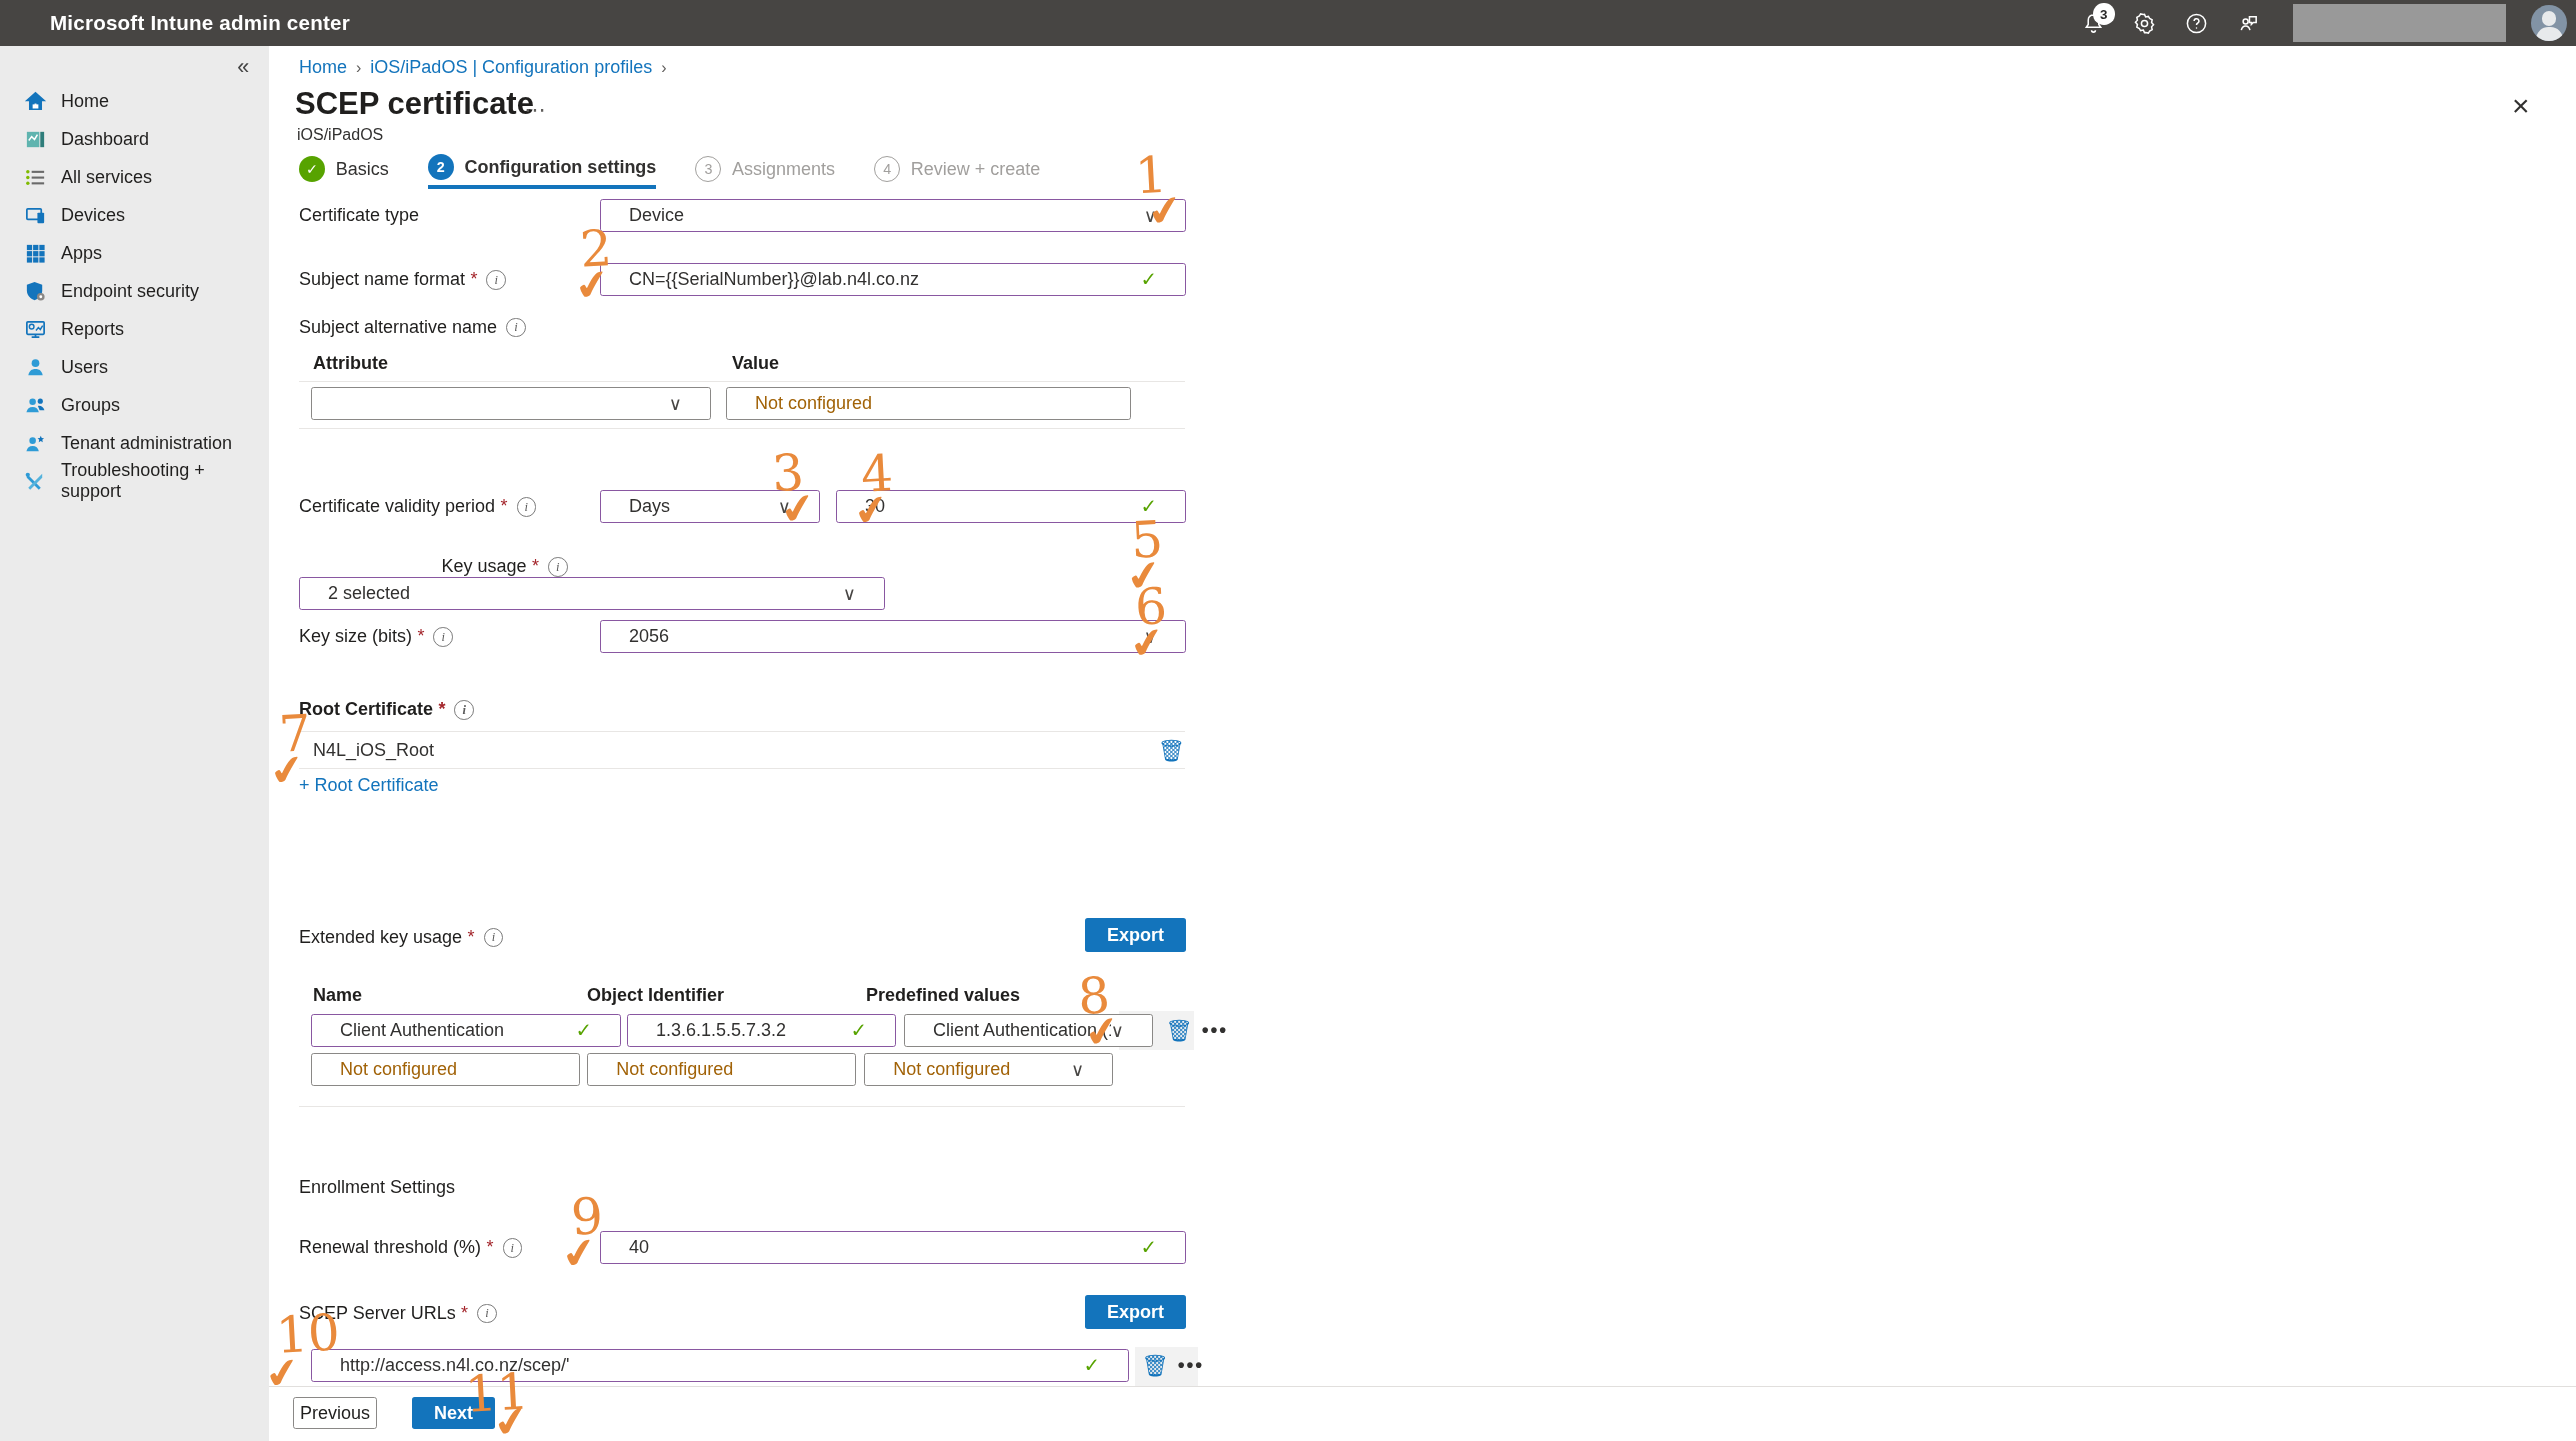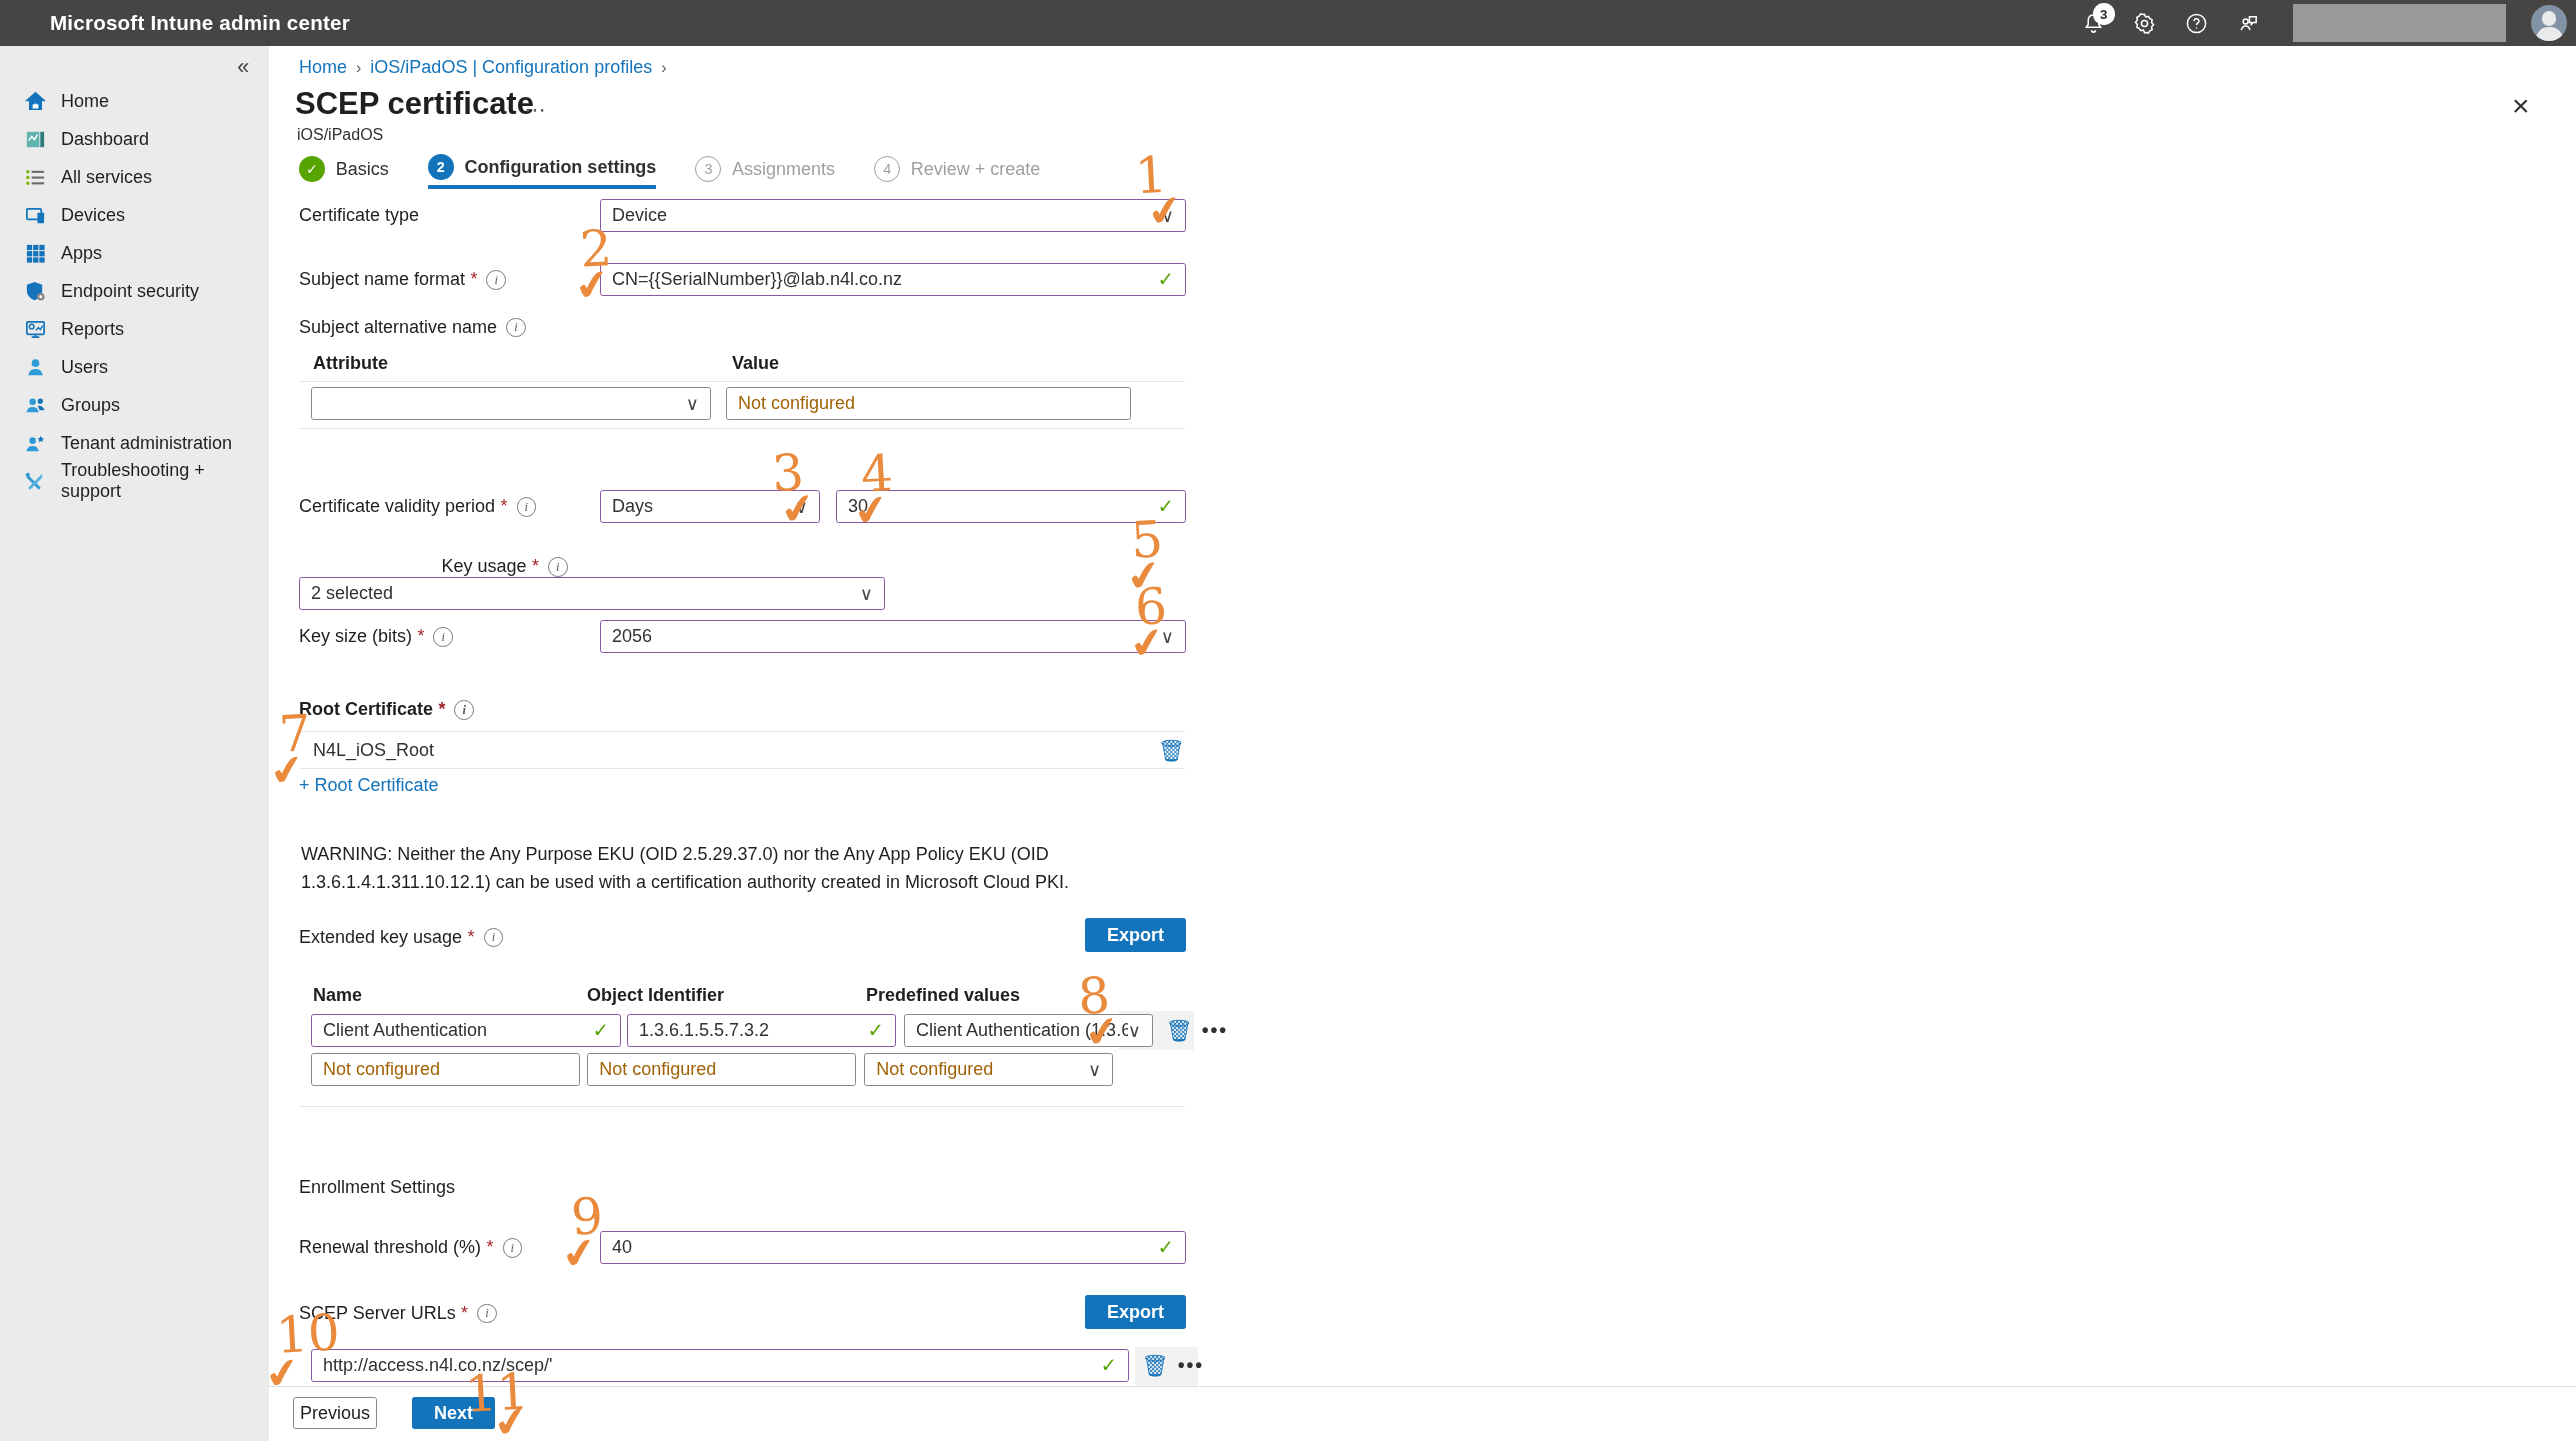--- a/index.html
+++ b/index.html
@@ -43,21 +43,21 @@
   .tab-active { font-weight:700; border-bottom:4.5px solid #1374bc; }
   .tab-active .tab-circle { background:#1374bc; color:#fff; font-weight:700; }
   .tab-idle { color:#a19f9d; }
   .tab-idle .tab-circle { border:1.3px solid #a19f9d; color:#a19f9d; }
 
   
   .frow { position:absolute; display:flex; align-items:center; }
   .flabel { width:301px; font-size:18px; color:#201f1e; display:flex; align-items:flex-end; }
   .req { color:#a4262c; margin-left:5.4px; }
   .info { width:19.7px; height:19.7px; border:0.9px solid #7a7a7a; border-radius:50%; color:#5a5a5a; font-size:12.5px; display:inline-flex; align-items:center; justify-content:center; margin-left:9px; font-style:italic; font-family:"Liberation Serif",serif; }
-  .ctrl { height:33px; background:#fff; border:0.9px solid #8a8886; border-radius:2.7px; display:flex; align-items:center; padding:0 11px; font-size:18px; position:relative; }
+  .ctrl { height:33px; background:#fff; border:0.9px solid #8a8886; border-radius:2.7px; display:flex; align-items:center; padding:0 28px; font-size:18px; position:relative; }
   .ctrl.focus { border:1.8px solid #8957a1; }
   .ctrl .chev { margin-left:auto; color:#484644; font-size:18px; }
   .ctrl .okcheck { margin-left:auto; color:#57a300; font-size:19.7px; font-weight:700; }
   .placeholder { color:#a16207; }
   .divider { position:absolute; height:0.9px; background:#e8e6e4; }
   .sec-head { position:absolute; font-size:18px; font-weight:700; color:#201f1e; display:flex; align-items:center; }
   .link { color:#1374bc; font-size:18px; cursor:pointer; text-decoration:none; }
   .trash { color:#1374bc; font-size:21.5px; cursor:pointer; }
   .dots { color:#323130; font-size:19.7px; letter-spacing:1.8px; cursor:pointer; font-weight:700; }
   .btn-primary { background:#1374bc; color:#fff; border:none; font-size:18px; font-weight:700; border-radius:2.7px; cursor:pointer; display:flex; align-items:center; justify-content:center; }
@@ -353,21 +353,20 @@
       <span class="info">i</span>
   </div>
   <div class="divider" style="left:299px; top:731px; width:886px;"></div>
   <div class="frow" style="left:313px; top:736px; width:872px; height:29px;">
     <span style="font-size:18px;">N4L_iOS_Root</span>
     <span class="trash" style="margin-left:auto;">🗑</span>
   </div>
   <div class="divider" style="left:299px; top:768px; width:886px;"></div>
   <a class="link" style="position:absolute; left:299px; top:775px;">+ Root Certificate</a>
 
-  <div class="warn">WARNING: Neither the Any Purpose EKU (OID 2.5.29.37.0) nor the Any App Policy EKU (OID 1.3.6.1.4.1.311.10.12.1) can be used with a certification authority created in Microsoft Cloud PKI.</div>
 
   <div class="sec-head" style="left:299px; top:927px; font-weight:400;">
     <span>Extended key usage</span>
       <span class="req">*</span>
       <span class="info">i</span>
   </div>
   <button class="btn-primary" style="position:absolute; left:1085px; top:918px; width:101px; height:34px;">Export</button>
 
   <div class="thead" style="left:313px; top:985px;">Name</div>
   <div class="thead" style="left:587px; top:985px;">Object Identifier</div>

